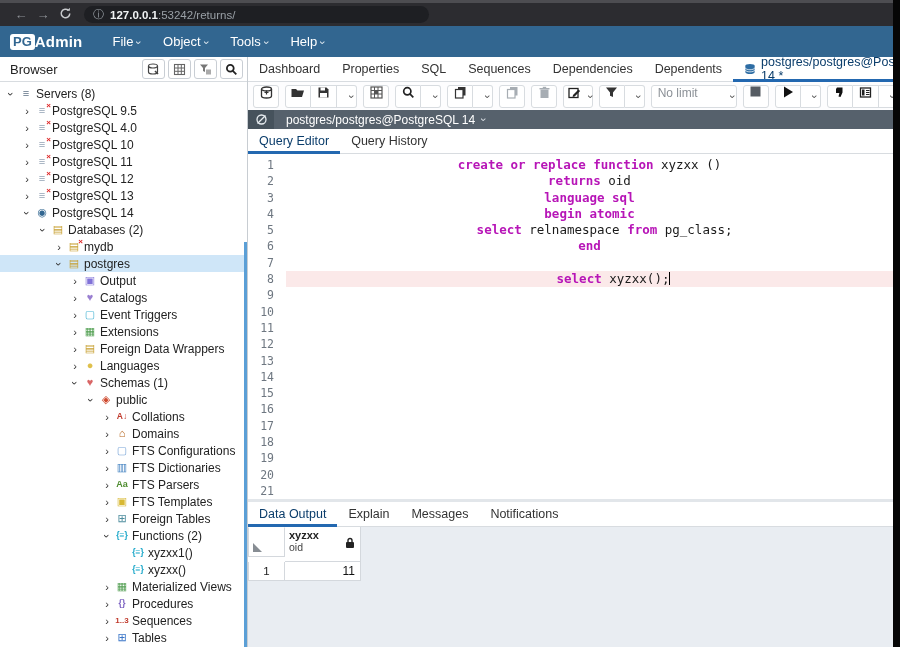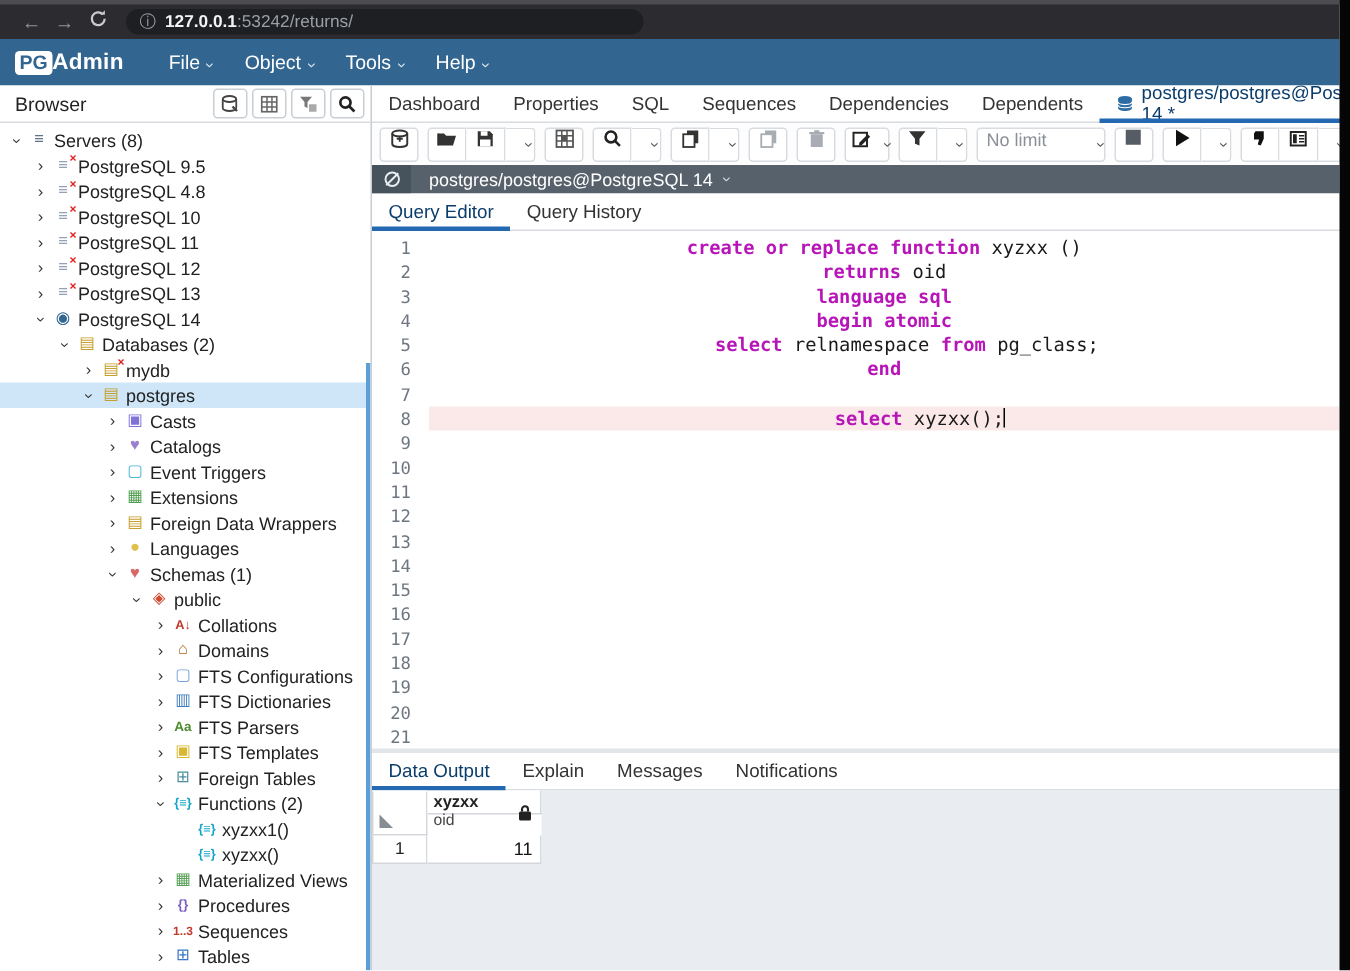--- a/index.html
+++ b/index.html
@@ -82,21 +82,21 @@
 
   .divider { height:3px; background:#e2e6ea; flex:0 0 auto; }
 
   
   .gridarea { flex:1; background:#e9edf2; min-height:0; }
   .dg { display:inline-block; background:#fff; }
   .dg-row { display:flex; }
   .dg-cell { border-right:1px solid #d4d8dd; border-bottom:1px solid #d4d8dd; background:#fff; }
   .dg-corner { width:37px; height:30px; position:relative; border-left:1px solid #d4d8dd; border-top:1px solid #fff; }
   .dg-tri { position:absolute; left:4px; bottom:4px; width:0; height:0; border-bottom:9px solid #878d93; border-right:9px solid transparent; }
-  .dg-col { width:76px; height:16px; padding:2px 4px; position:relative; }
+  .dg-col { width:76px; height:35px; padding:2px 4px; position:relative; }
   .dg-colname { font-size:11px; font-weight:bold; color:#222; line-height:12px; }
   .dg-coltype { font-size:10.5px; color:#444; line-height:12px; }
   .dg-lock { position:absolute; right:5px; top:8px; }
   .dg-num { width:37px; height:19px; font-size:11.5px; color:#222; text-align:center; line-height:18px; border-left:1px solid #d4d8dd; }
   .dg-val { width:76px; height:19px; font-size:12px; color:#111; text-align:right; line-height:18px; padding-right:5px; }
 </style>
 </head>
 <body>
 
 <div class="screen">
@@ -172,21 +172,21 @@
               <span class="tlabel">Servers (8)</span>
             </div>
             <div class="titem" style="padding-left: 20px;">
               <span class="tarrow">›</span>
               <span class="ticon" style="color: rgb(147, 163, 181);">≡<span class="tbadge">×</span></span>
               <span class="tlabel">PostgreSQL 9.5</span>
             </div>
             <div class="titem" style="padding-left: 20px;">
               <span class="tarrow">›</span>
               <span class="ticon" style="color: rgb(147, 163, 181);">≡<span class="tbadge">×</span></span>
-              <span class="tlabel">PostgreSQL 4.8</span>
+              <span class="tlabel">PostgreSQL 4.0</span>
             </div>
             <div class="titem" style="padding-left: 20px;">
               <span class="tarrow">›</span>
               <span class="ticon" style="color: rgb(147, 163, 181);">≡<span class="tbadge">×</span></span>
               <span class="tlabel">PostgreSQL 10</span>
             </div>
             <div class="titem" style="padding-left: 20px;">
               <span class="tarrow">›</span>
               <span class="ticon" style="color: rgb(147, 163, 181);">≡<span class="tbadge">×</span></span>
               <span class="tlabel">PostgreSQL 11</span>
@@ -217,21 +217,21 @@
               <span class="tlabel">mydb</span>
             </div>
             <div class="titem sel" style="padding-left: 52px;">
               <span class="tarrow exp">›</span>
               <span class="ticon" style="color: rgb(199, 159, 46);">▤</span>
               <span class="tlabel">postgres</span>
             </div>
             <div class="titem" style="padding-left: 68px;">
               <span class="tarrow">›</span>
               <span class="ticon" style="color: rgb(129, 114, 216);">▣</span>
-              <span class="tlabel">Casts</span>
+              <span class="tlabel">Output</span>
             </div>
             <div class="titem" style="padding-left: 68px;">
               <span class="tarrow">›</span>
               <span class="ticon" style="color: rgb(154, 127, 209);">♥</span>
               <span class="tlabel">Catalogs</span>
             </div>
             <div class="titem" style="padding-left: 68px;">
               <span class="tarrow">›</span>
               <span class="ticon" style="color: rgb(74, 181, 212);">▢</span>
               <span class="tlabel">Event Triggers</span>

